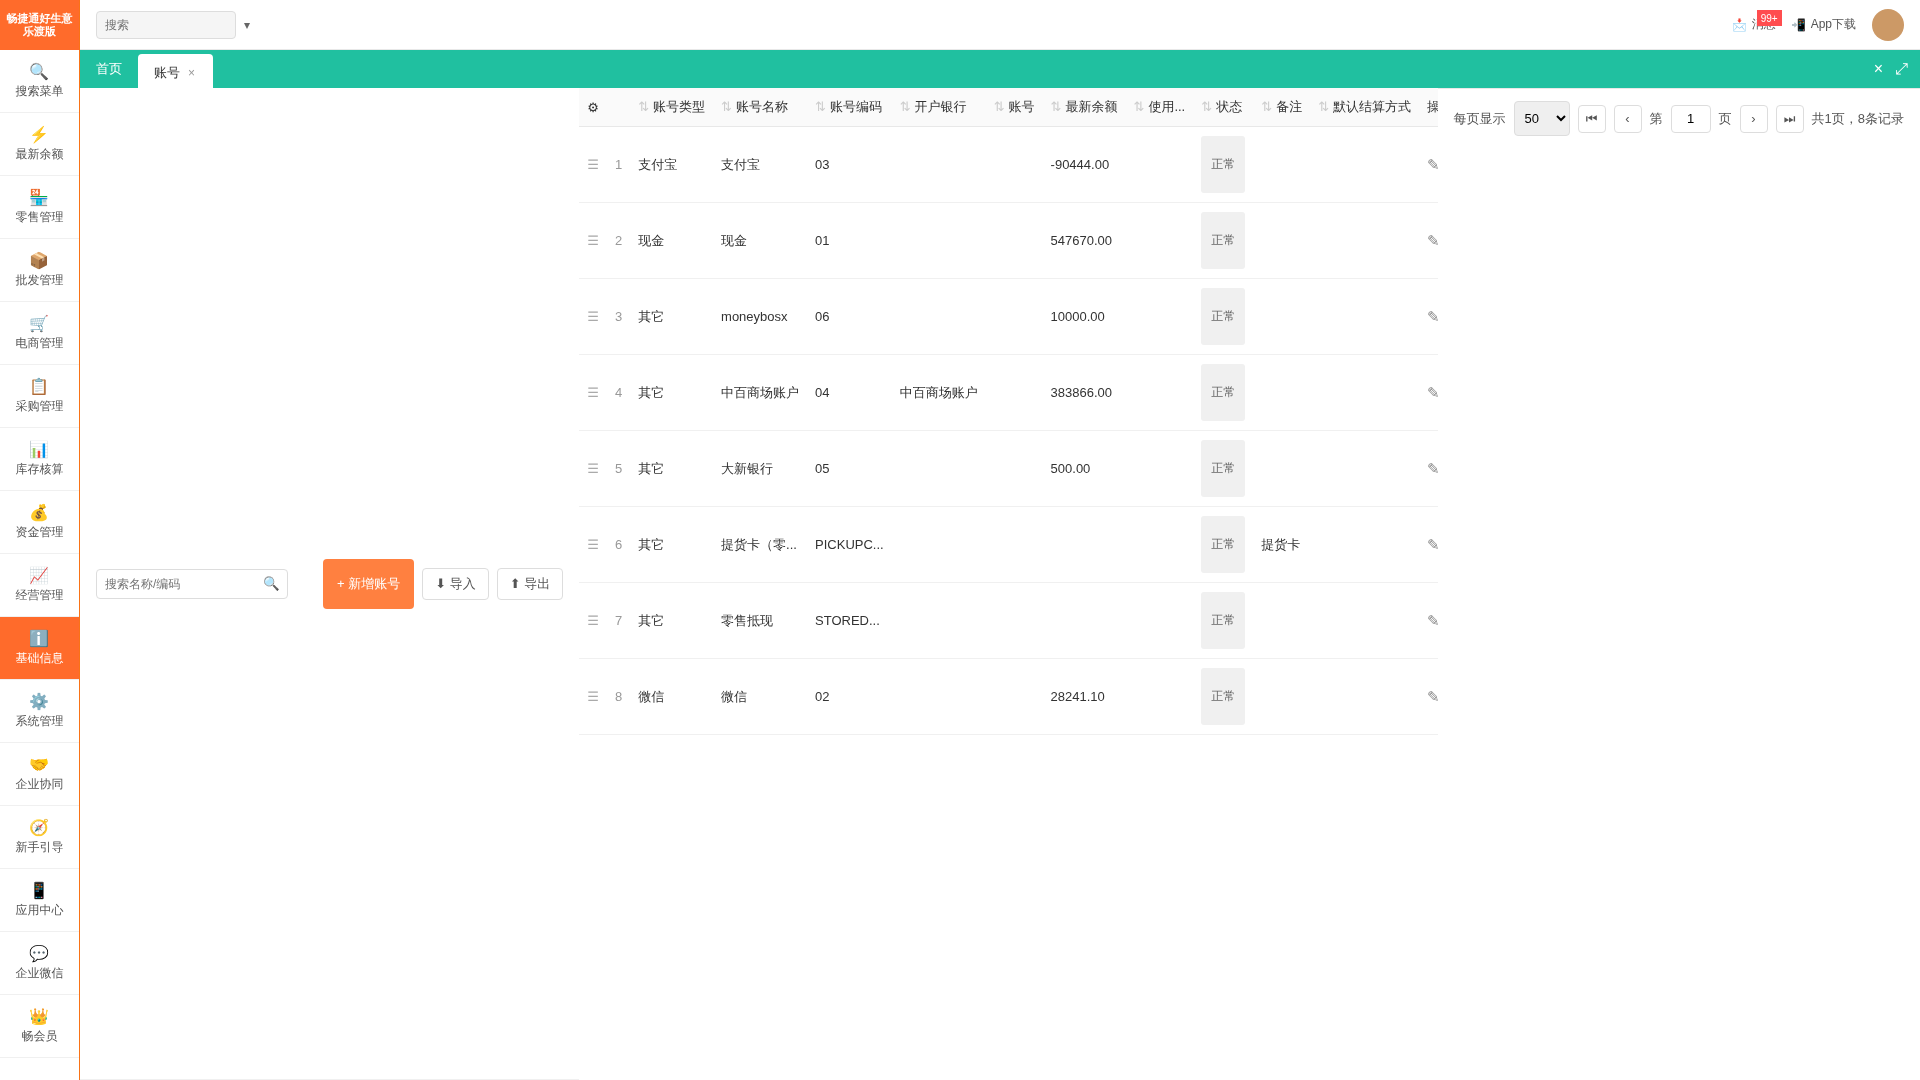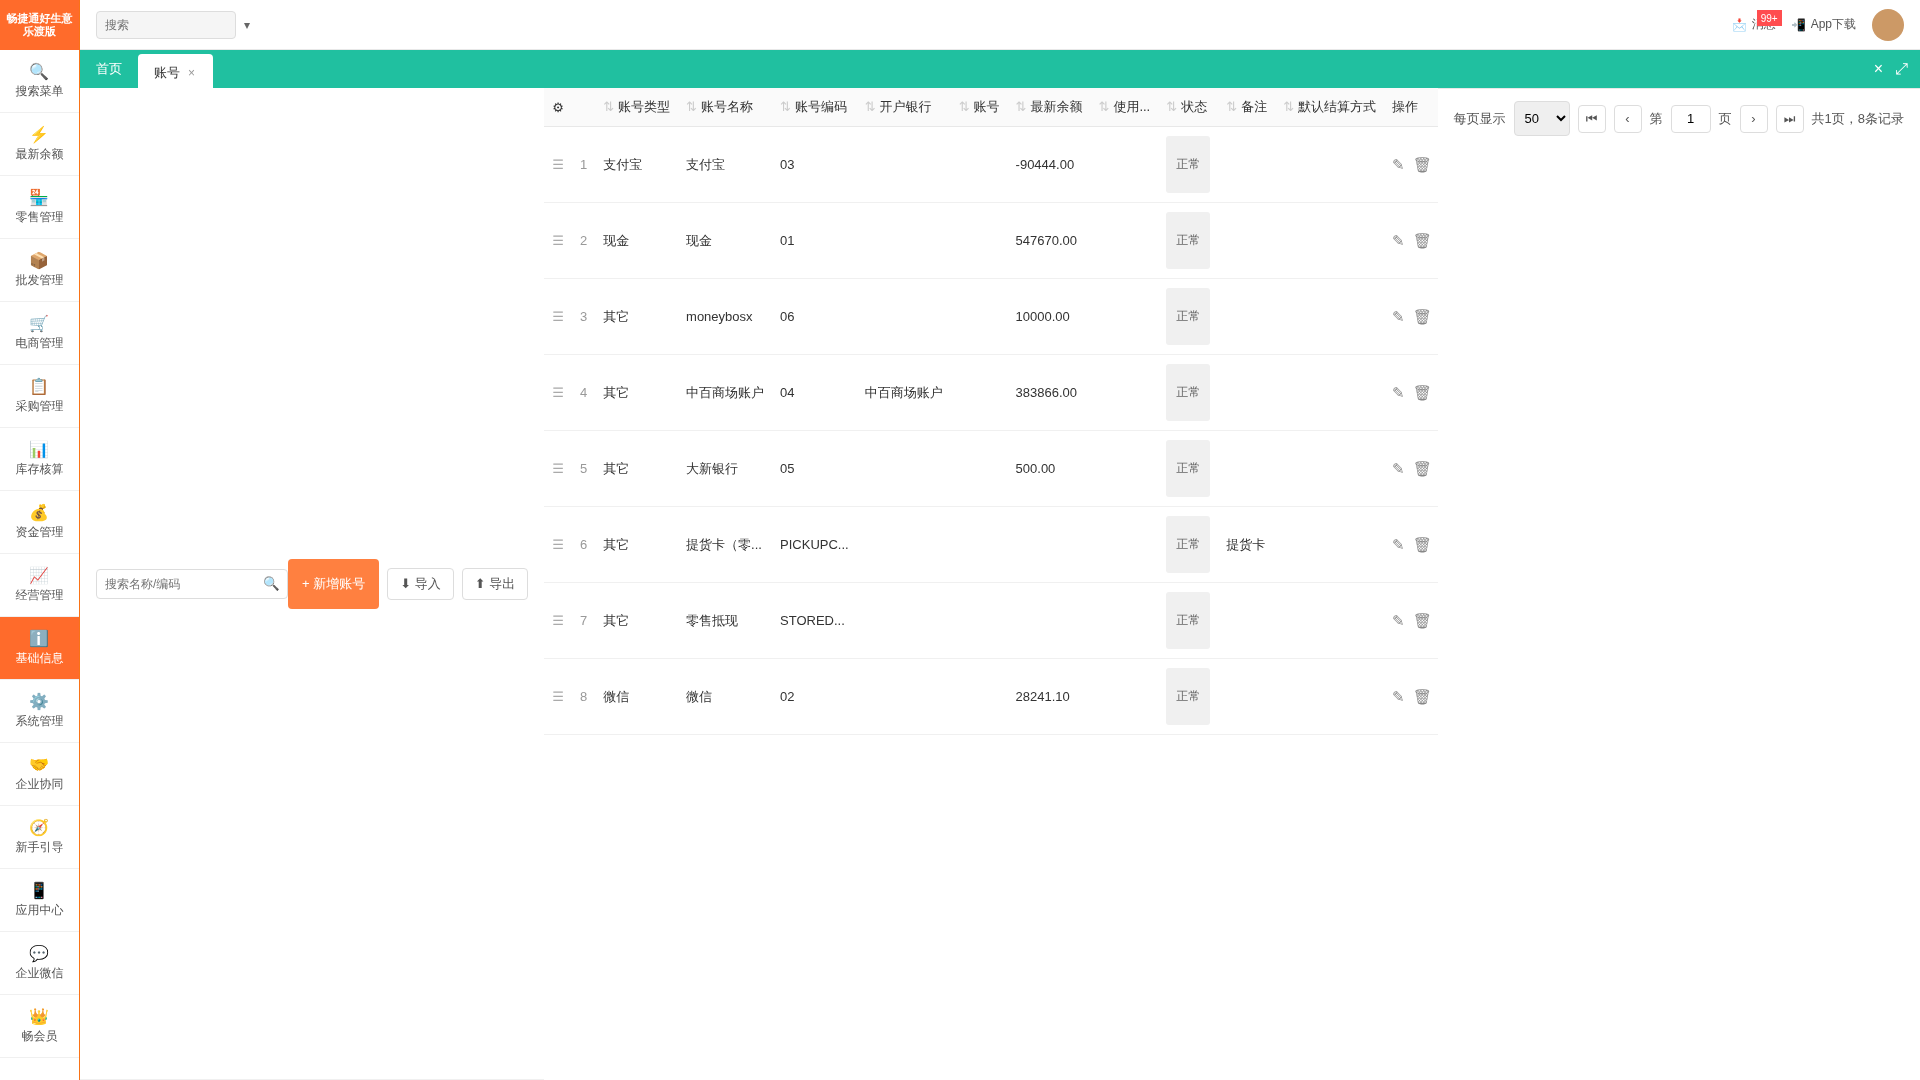--- a/index.html
+++ b/index.html
@@ -244,20 +244,21 @@
       background: #ff8040;
       color: #fff;
       border: none;
       border-radius: 4px;
       padding: 16px 14px;
       font-size: 13px;
       cursor: pointer;
       display: flex;
       align-items: center;
       gap: 4px;
+      margin-left: 35px;
     }
     .btn-outline {
       background: #fff;
       color: #555;
       border: 1px solid #ddd;
       border-radius: 4px;
       padding: 6px 12px;
       font-size: 13px;
       cursor: pointer;
       display: flex;

